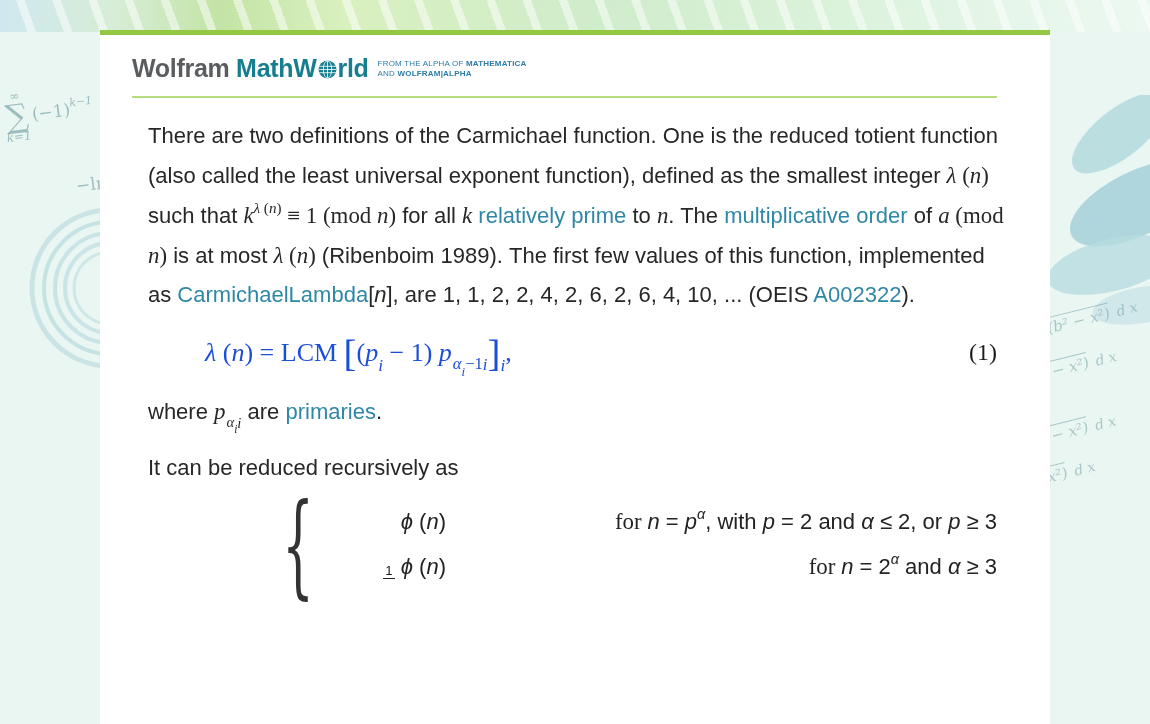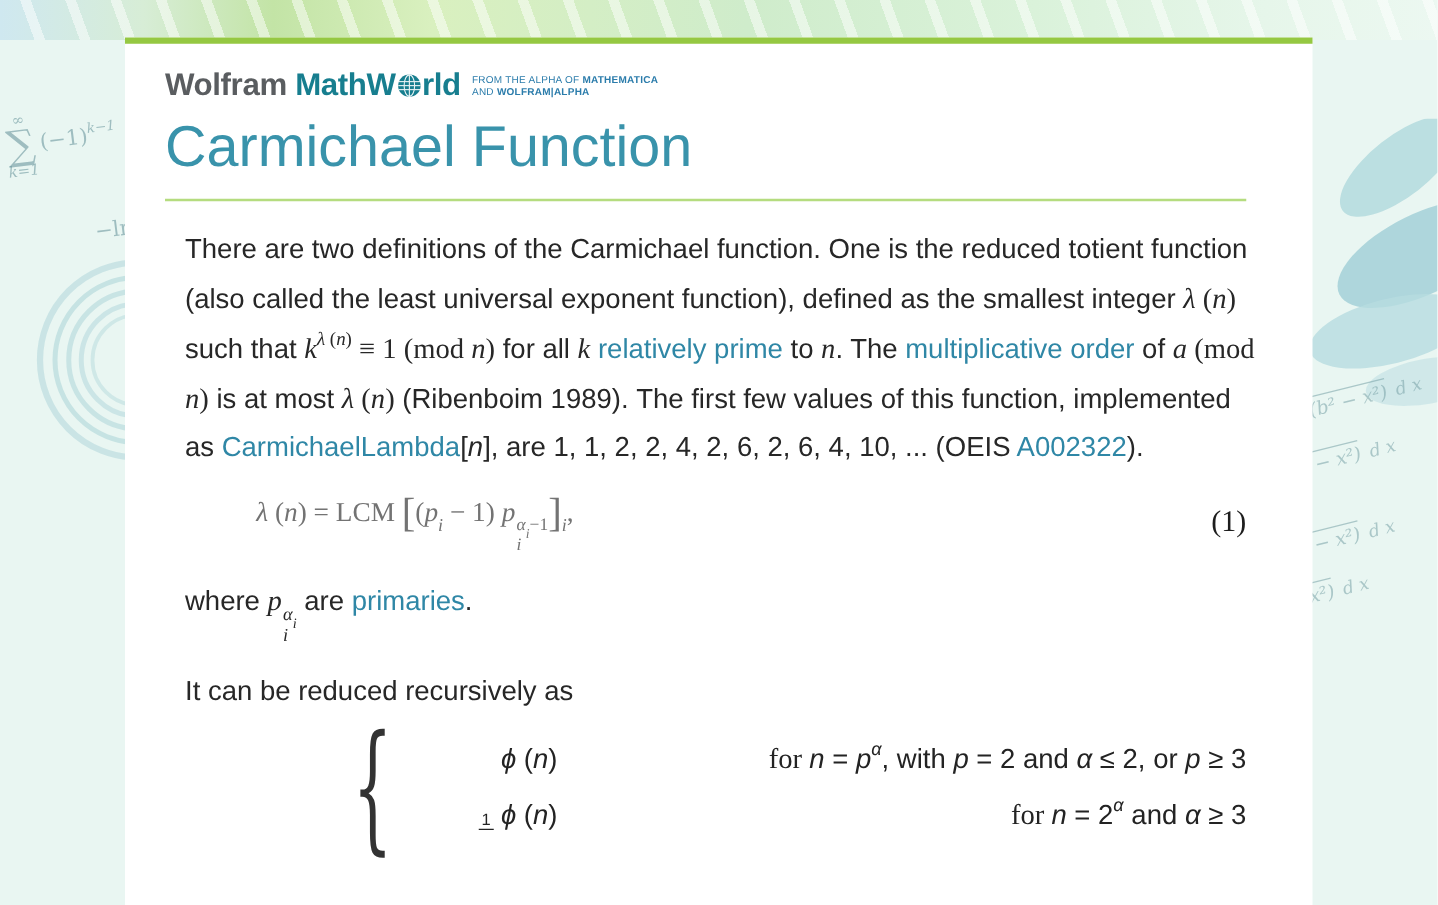--- a/index.html
+++ b/index.html
@@ -65,29 +65,29 @@
   
   .r-t{}
   .r-l{color:#2f87a6;cursor:pointer;}
   .r-mi{font-family:"Liberation Serif",serif;font-style:italic;font-size:1.04em;}
   .r-mr{font-family:"Liberation Serif",serif;font-size:1.04em;}
   .r-si{font-style:italic;}
   .r-sr{}
   .r-big{font-family:"Liberation Serif",serif;font-size:1.55em;vertical-align:-0.14em;font-weight:300;}
   sup{font-size:.66em;line-height:0;position:relative;top:-0.1em;}
   sub{font-size:.66em;line-height:0;position:relative;top:.25em;}
-  .r-ss{display:inline-flex;flex-direction:column;align-items:flex-start;vertical-align:-0.55em;line-height:1.02;font-size:.64em;margin-left:1px;}
+  .r-ss{display:inline-flex;flex-direction:row;align-items:flex-start;vertical-align:-0.55em;line-height:1.02;font-size:.64em;margin-left:1px;}
   .r-ss .ss-up{display:block;}
   .r-ss .ss-dn{display:block;margin-top:1px;}
   .r-ss sub{font-size:.78em;top:.2em;}
   .r-frac{display:inline-flex;flex-direction:column;align-items:center;line-height:1.1;font-size:.6em;vertical-align:-0.1em;}
   .r-frac .fr-n{border-bottom:1.3px solid currentColor;padding:0 2px;}
   
   .eq-row{display:flex;justify-content:space-between;align-items:center;margin-top:16px;width:865px;}
-  .eq-body{padding-left:73px;font-size:21px;color:#737373;text-align:right;}
+  .eq-body{padding-left:73px;font-size:25px;color:#1d4ed8;text-align:right;}
   .eq-num{font-family:"Liberation Serif",serif;font-size:24px;color:#1d1d1d;}
   
   .cases{position:relative;margin-top:8px;font-size:22px;color:#232323;}
   .case-brace{
     position:absolute;left:150px;top:-2px;font-family:"DejaVu Serif",serif;
     font-size:112px;line-height:.92;font-weight:100;color:#333;
     transform:scaleX(.45);transform-origin:left top;
   }
   .case-grid{margin-left:176px;display:grid;grid-template-columns:138px 1fr;row-gap:7px;padding-top:7px;}
   .case-val,.case-cond{line-height:38px;white-space:nowrap;text-align:right;}
@@ -155,21 +155,20 @@
               <line x1="1" y1="12.7" x2="18" y2="12.7"></line>
             </g>
           </svg><span>rld</span></span>
     </div>
     <div class="tagline">
       <div><span class="tag-light">FROM THE ALPHA OF</span> <span class="tag-bold">MATHEMATICA</span></div>
       <div><span class="tag-light">AND</span> <span class="tag-bold">WOLFRAM|ALPHA</span></div>
     </div>
   </div>
 
-  <h1 class="page-title">Carmichael Function</h1>
   <hr class="title-rule">
 
   <p class="para tight"><span class="r-t">There are two definitions of the Carmichael function. One is the reduced totient function (also called the least universal exponent function), defined as the smallest integer </span><span class="r-mi">λ</span><span class="r-mr"> (</span><span class="r-mi">n</span><span class="r-mr">)</span><span class="r-t"> such that </span><span class="r-mi">k</span><sup><span class="r-mi">λ</span><span class="r-mr"> (</span><span class="r-mi">n</span><span class="r-mr">)</span></sup><span class="r-mr"> ≡ 1 (mod </span><span class="r-mi">n</span><span class="r-mr">)</span><span class="r-t"> for all </span><span class="r-mi">k</span><span class="r-t"> </span><span class="r-l">relatively prime</span><span class="r-t"> to </span><span class="r-mi">n</span><span class="r-t">. The </span><span class="r-l">multiplicative order</span><span class="r-t"> of </span><span class="r-mi">a</span><span class="r-mr"> (mod </span><span class="r-mi">n</span><span class="r-mr">)</span><span class="r-t"> is at most </span><span class="r-mi">λ</span><span class="r-mr"> (</span><span class="r-mi">n</span><span class="r-mr">)</span><span class="r-t"> (Ribenboim 1989). The first few values of this function, implemented as </span><span class="r-l">CarmichaelLambda</span><span class="r-t">[</span><span class="r-si">n</span><span class="r-t">], are 1, 1, 2, 2, 4, 2, 6, 2, 6, 4, 10, ... (OEIS </span><span class="r-l">A002322</span><span class="r-t">).</span></p>
 
 
   <div class="eq-row">
     <span class="eq-body"><span class="r-mi">λ</span><span class="r-mr"> (</span><span class="r-mi">n</span><span class="r-mr">) = LCM </span><span class="r-big">[</span><span class="r-mr">(</span><span class="r-mi">p</span><sub><span class="r-mi">i</span></sub><span class="r-mr"> − 1) </span><span class="r-mi">p</span><span class="r-ss">
           <span class="ss-up"><span class="r-mi">α</span><sub><span class="r-mi">i</span></sub><span class="r-mr">−1</span></span>
           <span class="ss-dn"><span class="r-mi">i</span></span>
         </span><span class="r-big">]</span><sub><span class="r-mi">i</span></sub><span class="r-mr">,</span></span>

